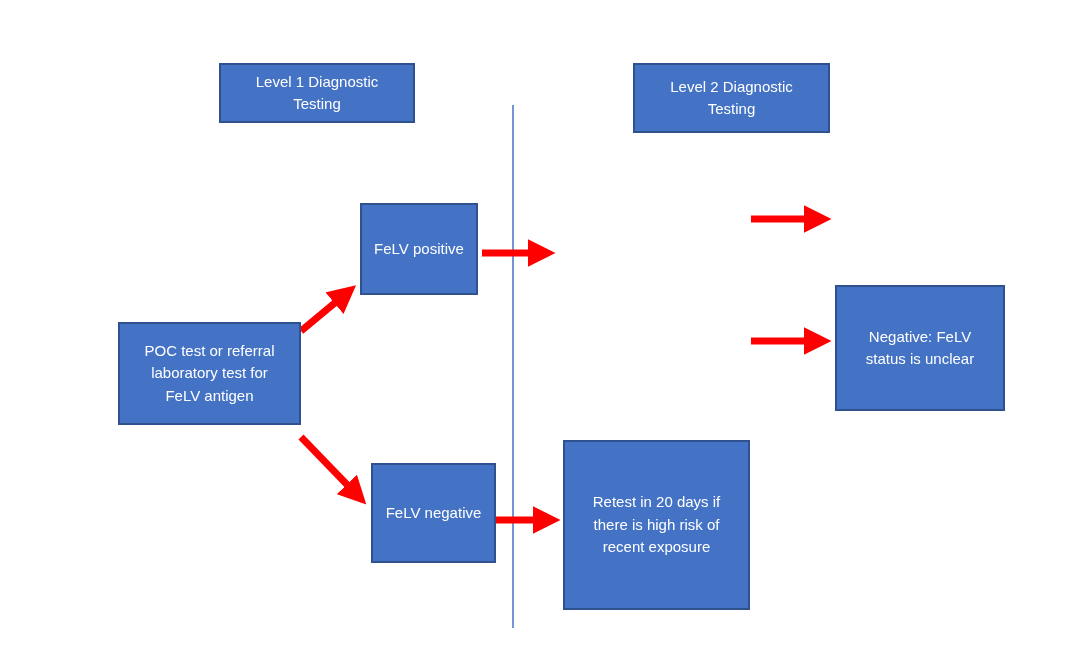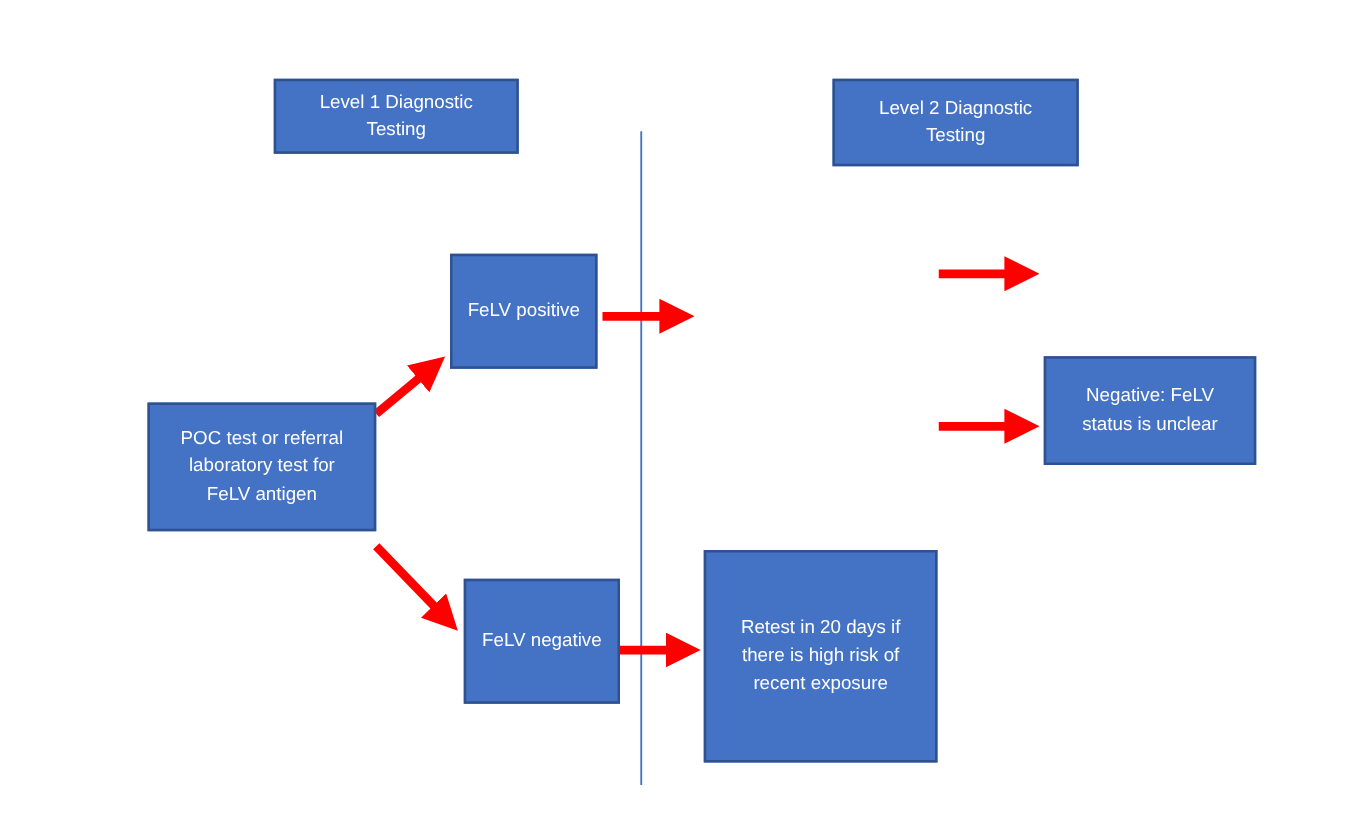--- a/index.html
+++ b/index.html
@@ -69,39 +69,39 @@
     <line class="arrow" x1="482" y1="253" x2="545" y2="253" marker-end="url(#ah)"></line>
     <line class="arrow" x1="490" y1="520" x2="550" y2="520" marker-end="url(#ah)"></line>
     <line class="arrow" x1="751" y1="219" x2="821" y2="219" marker-end="url(#ah)"></line>
     <line class="arrow" x1="751" y1="341" x2="821" y2="341" marker-end="url(#ah)"></line>
   </svg>
 
   <div class="box" style="left:188px; top:63px; width:196px; height:60px;margin-left:31px;">
     <span>Level 1 Diagnostic Testing</span>
   </div>
 
-  <div class="box" style="left:633px; top:63px; width:197px; height:70px;margin-left:33px;">
+  <div class="box" style="left:633px; top:63px; width:197px; height:70px;">
     <span>Level 2 Diagnostic Testing</span>
   </div>
 
   <div class="box" style="left:360px; top:203px; width:118px; height:92px;">
     <span>FeLV positive</span>
   </div>
 
   <div class="box" style="left:118px; top:322px; width:183px; height:103px;">
     <span>POC test or referral laboratory test for FeLV antigen</span>
   </div>
 
   <div class="box" style="left:371px; top:463px; width:125px; height:100px;">
     <span>FeLV negative</span>
   </div>
 
 
 
-  <div class="box" style="left:835px; top:285px; width:170px; height:87px;">
+  <div class="box" style="left:835px; top:285px; width:170px; height:126px;">
     <span>Negative: FeLV status is unclear</span>
   </div>
 
   <div class="box" style="left:563px; top:440px; width:187px; height:170px;">
     <span>Retest in 20 days if there is high risk of recent exposure</span>
   </div>
 
 </div>
 
 </body></html>

